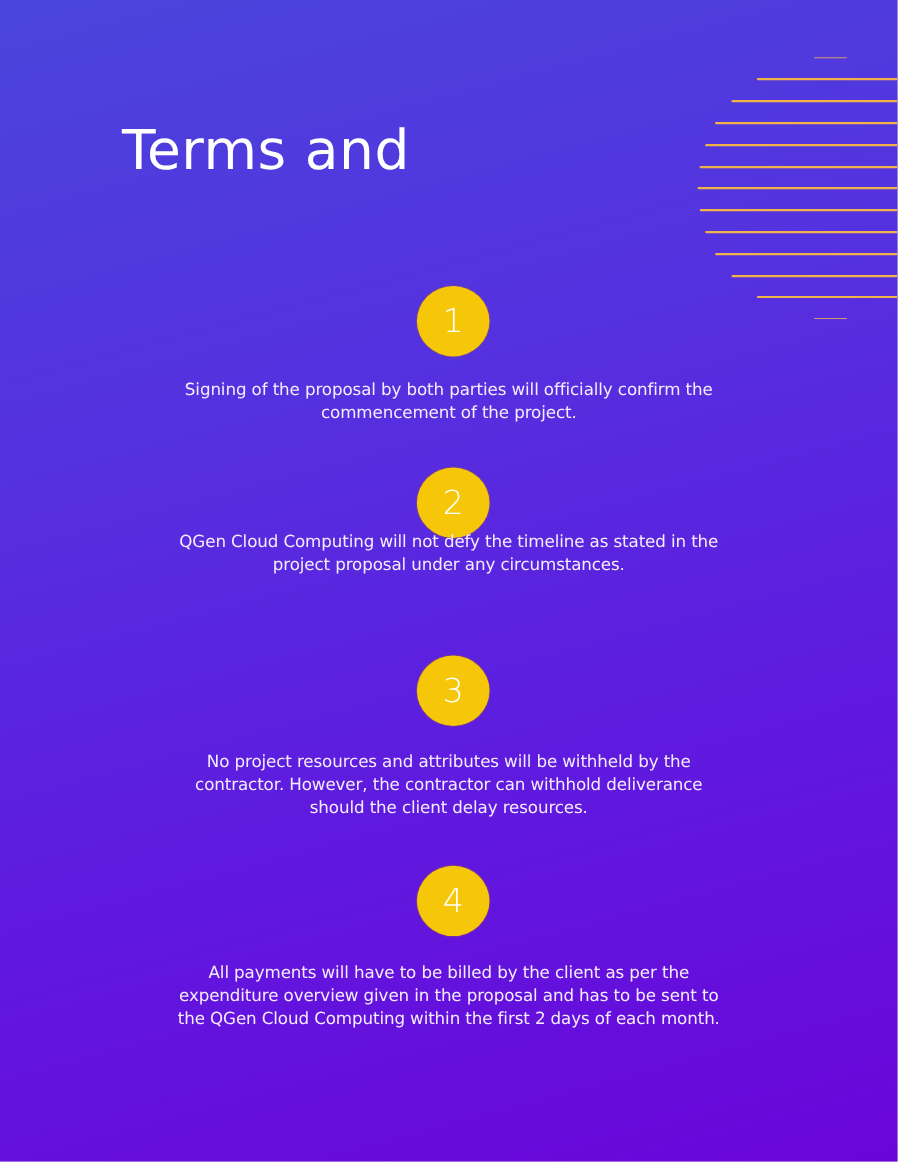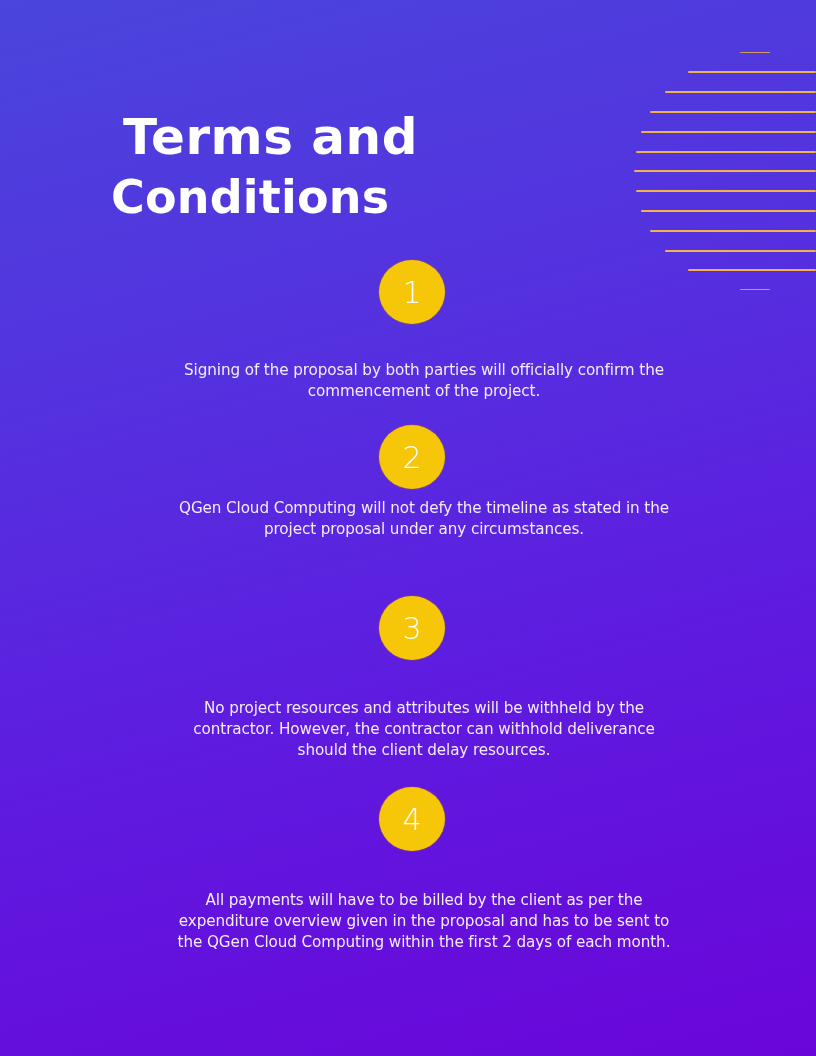--- a/index.html
+++ b/index.html
@@ -7,43 +7,43 @@
     width: 816px; height: 1056px; overflow: hidden; position: relative;
     background: linear-gradient(165deg, #4A45DC 0%, #5530DF 35%, #5F1ADF 65%, #6A05D9 100%);
     font-family: "Liberation Sans", "DejaVu Sans", sans-serif;
     color: #ffffff;
   }
   .title {
     position: absolute; left: 111px; top: 112px; margin: 0;
     line-height: 1;
   }
   .title-light {
-    display: block; font-size: 50px; font-weight: 700; letter-spacing: 0.5px;
-    font-family: "DejaVu Sans", sans-serif; height: 58px; margin-left: 12px;
+    display: block; font-size: 50px; font-weight: 400; letter-spacing: 0.5px;
+    font-family: "DejaVu Sans", sans-serif; height: 58px;
   }
   .title-bold {
     display: block; font-size: 46px; font-weight: 700; letter-spacing: 0.2px;
     font-family: "DejaVu Sans", sans-serif; margin-top: 4px;
   }
   .stripes {
     position: absolute; left: 0; top: 0; width: 816px; height: 320px; pointer-events: none;
   }
   .stripe {
     position: absolute; height: 2px; background: #F2B24A; border-radius: 1px;
   }
   .badge {
     position: absolute; left: 379px; width: 66px; height: 64px; border-radius: 50%;
     background: #F6C708; display: flex; align-items: center; justify-content: center;
     font-family: "DejaVu Sans", sans-serif; font-weight: 300; font-size: 30px; color: #ffffff;
     box-shadow: 0 0 0 1px rgba(160,90,60,0.35);
   }
   .term-text {
     position: absolute; left: 158px; width: 500px; text-align: center;
     font-family: "DejaVu Sans", sans-serif; font-size: 15.2px; line-height: 21px;
-    color: #F4ECFF; margin: 16px; letter-spacing: -0.1px;
+    color: #F4ECFF; margin: 0; letter-spacing: -0.1px;
   }
 </style>
 </head>
 <body>
 
 <div class="stripes">
   <div class="stripe" style="left:740px; top:52px; width:30px; height:1px; opacity:0.8;"></div>
   <div class="stripe" style="left:688px; top:71px; width:128px;"></div>
   <div class="stripe" style="left:665px; top:91px; width:151px;"></div>
   <div class="stripe" style="left:650px; top:111px; width:166px;"></div>
@@ -53,21 +53,20 @@
   <div class="stripe" style="left:636px; top:190px; width:180px;"></div>
   <div class="stripe" style="left:641px; top:210px; width:175px;"></div>
   <div class="stripe" style="left:650px; top:230px; width:166px;"></div>
   <div class="stripe" style="left:665px; top:250px; width:151px;"></div>
   <div class="stripe" style="left:688px; top:269px; width:128px;"></div>
   <div class="stripe" style="left:740px; top:289px; width:30px; height:1px; opacity:0.8;"></div>
 </div>
 
 <h1 class="title">
   <span class="title-light">Terms and</span>
-  <span class="title-bold">Conditions</span>
 </h1>
 
 <section>
   <div>
     <div class="badge" style="top:260px;">
       <span>1</span>
     </div>
     <p class="term-text" style="top:344px;">Signing of the proposal by both parties will officially confirm the commencement of the project.</p>
   </div>
 

